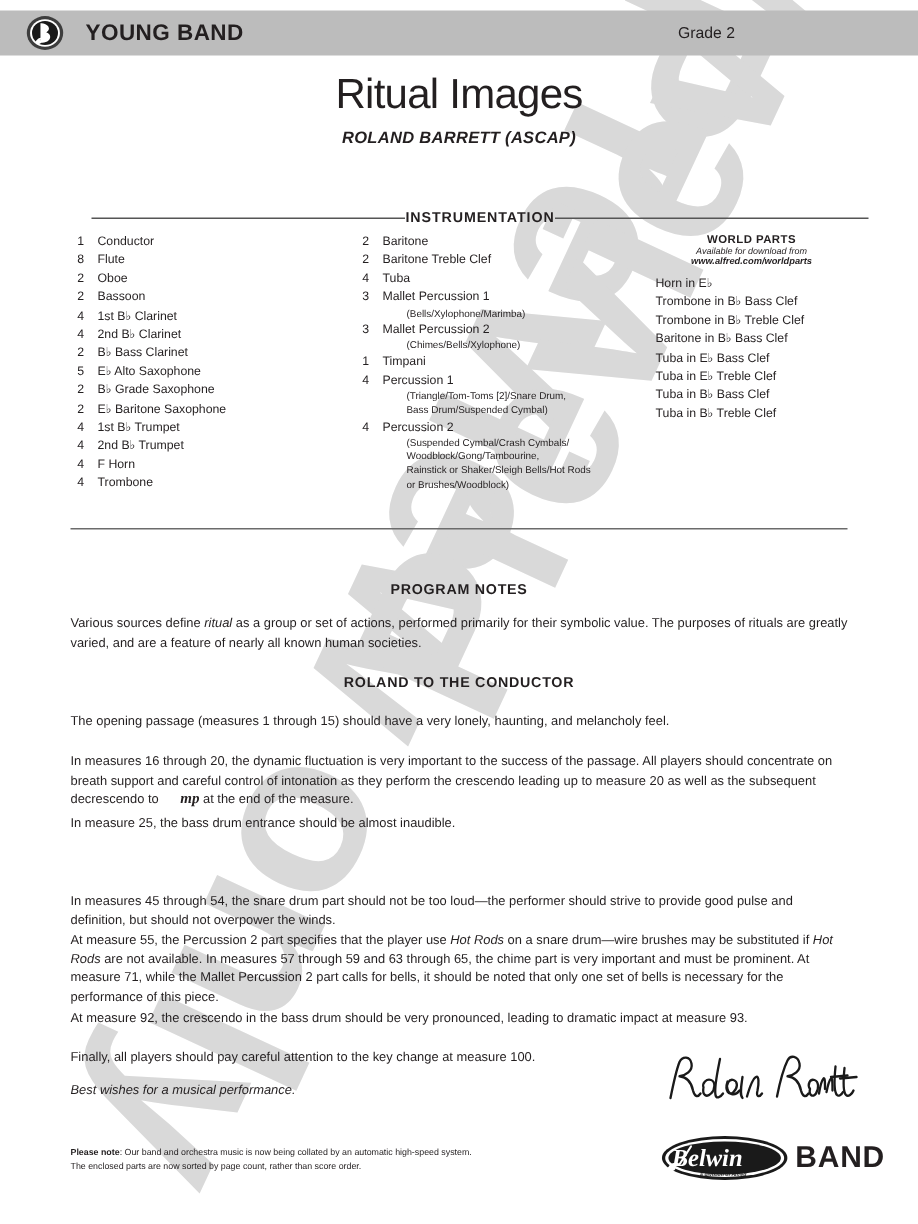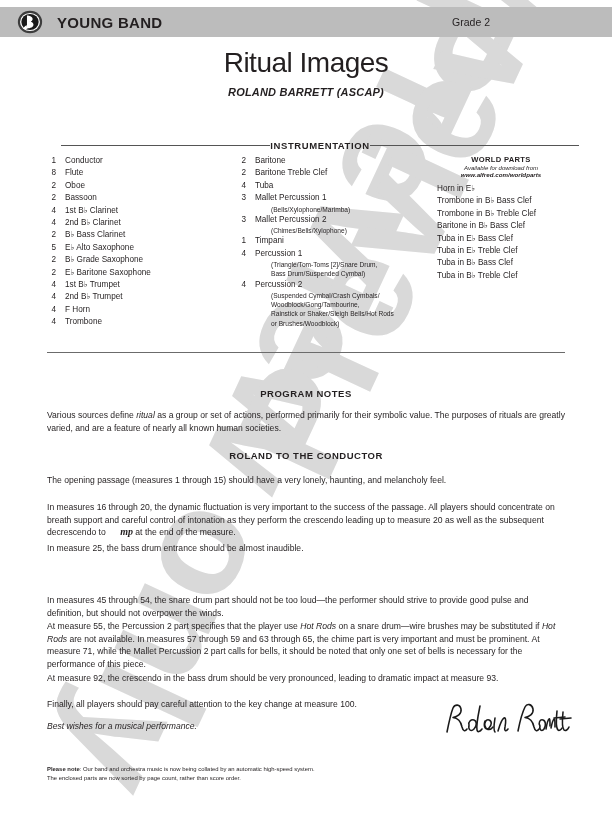--- a/index.html
+++ b/index.html
@@ -503,14 +503,26 @@
       <path d="M240 22 C238 42, 238 54, 242 58 C245 61, 250 57, 252 52"></path>
       <path d="M234 36 L256 34"></path>
     </g>
   </svg>
 
   <div class="please-note">
     <span><b>Please note</b><span>: Our band and orchestra music is now being collated by an automatic high-speed system.</span></span><br>
     <span>The enclosed parts are now sorted by page count, rather than score order.</span>
   </div>
 
+  <div class="belwin-band">
+    <svg class="bb-oval" viewBox="0 0 200 76">
+      <ellipse cx="100" cy="38" rx="97" ry="34" fill="#1a1a1a"></ellipse>
+      <ellipse cx="100" cy="38" rx="92" ry="29.5" fill="#ffffff"></ellipse>
+      <ellipse cx="100" cy="38" rx="87" ry="25.5" fill="#1a1a1a"></ellipse>
+      <text x="18" y="50" font-family="'Liberation Serif', serif" font-size="38" font-style="italic" font-weight="bold" fill="#ffffff">Belwin</text>
+      <path d="M14 56 C14 48, 22 45, 30 48 L48 20" stroke="#ffffff" stroke-width="3" fill="none" stroke-linecap="round"></path>
+      <ellipse cx="18" cy="54" rx="6" ry="4.4" fill="#ffffff" transform="rotate(-18 18 54)"></ellipse>
+      <text x="62" y="66" font-family="'Liberation Sans', sans-serif" font-size="8" font-style="italic" font-weight="bold" fill="#1a1a1a">a division of Alfred</text>
+    </svg>
+    <span class="bb-word">BAND</span>
+  </div>
 
 </div>
 
 </body></html>

